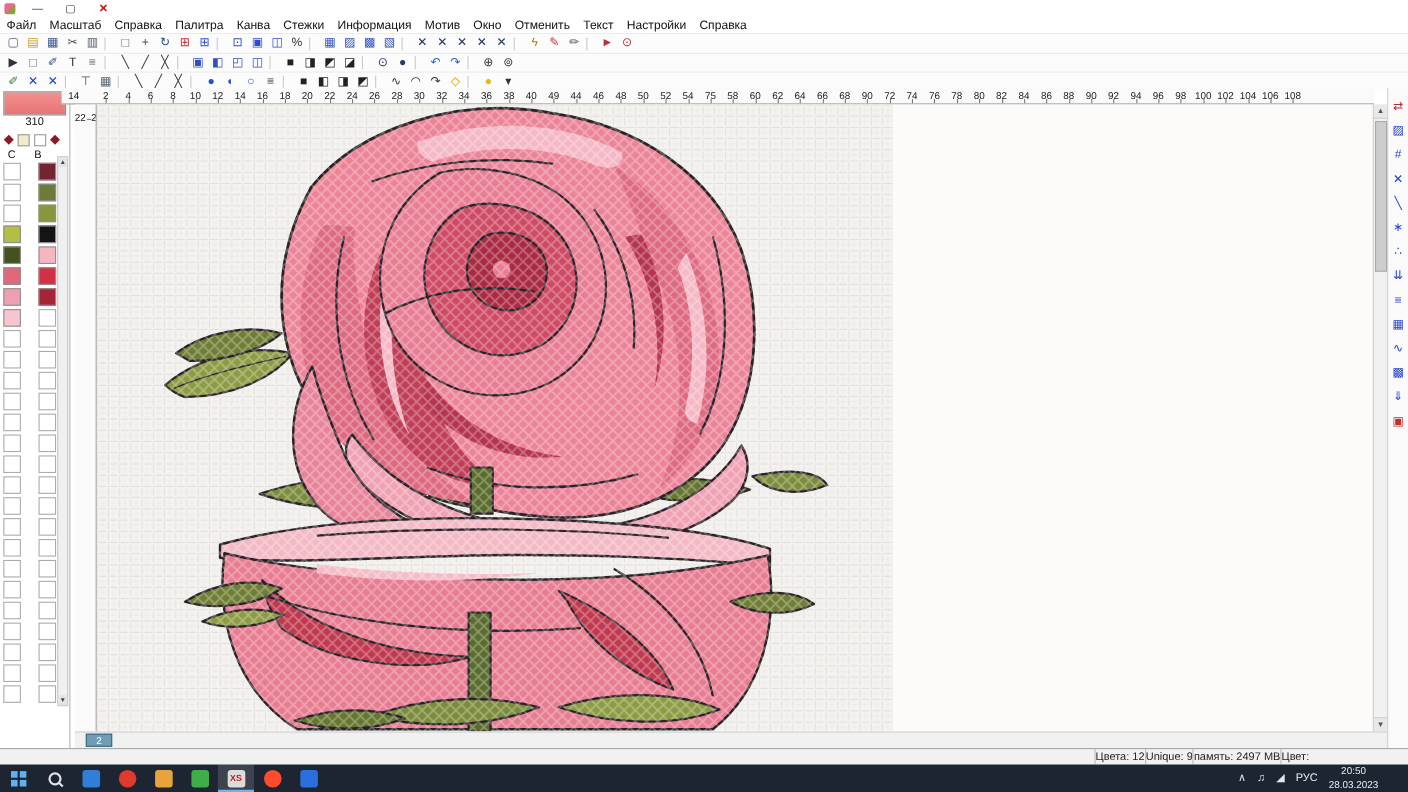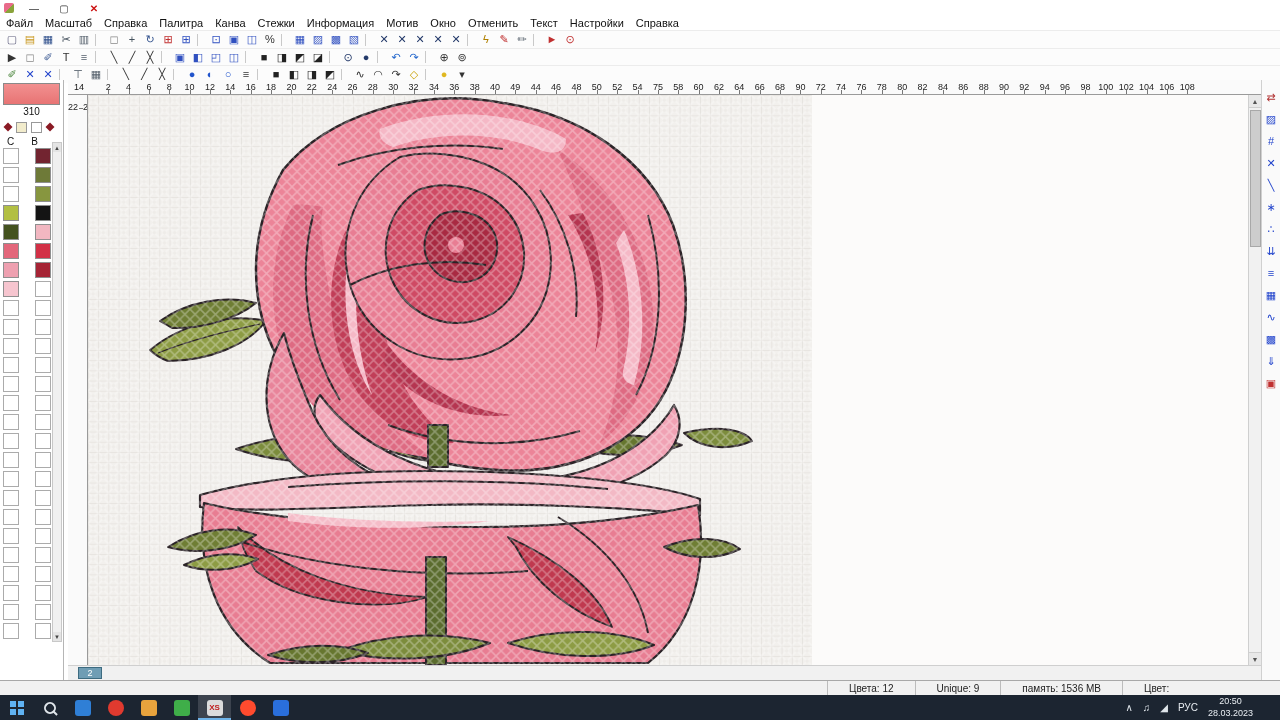--- a/index.html
+++ b/index.html
@@ -30,21 +30,21 @@
   .pal-headers .hb{margin-left:17px;}
   .pal-rows{position:absolute;left:0;top:66px;width:56px;}
   .pal-row{display:flex;height:19px;align-items:center;}
   .swatch{width:16px;height:16px;border:1px solid #8f8f8f;background:#fff;margin-left:3px;box-sizing:border-box;flex:none;}
   .swatch.b{margin-left:16px;}
   .swatch.is-empty{border-color:#ababab;}
   .pal-scroll{position:absolute;right:1px;top:62px;width:10px;height:500px;background:#f0f0f0;border:1px solid #c8c8c8;box-sizing:border-box;}
   .ps-up,.ps-down{position:absolute;left:0;width:100%;height:9px;font-size:6px;display:flex;align-items:center;justify-content:center;color:#444;background:#e4e4e4;}
   .ps-up{top:0}.ps-down{bottom:0}
   
-  .ruler-top{position:absolute;left:68px;top:80px;width:1193px;height:15px;background:#fafafa;border-bottom:1px solid #9a9a9a;font-size:9px;box-sizing:border-box;overflow:hidden;}
+  .ruler-top{position:absolute;left:56px;top:80px;width:1193px;height:15px;background:#fafafa;border-bottom:1px solid #9a9a9a;font-size:9px;box-sizing:border-box;overflow:hidden;}
   .ruler-corner{position:absolute;left:6px;top:2px;}
   .rt-nums{position:absolute;left:30px;top:0;height:100%;display:flex;}
   .rt-num{flex:0 0 20.37px;position:relative;text-align:center;padding-top:2px;color:#222;}
   .rt-num::after{content:"";position:absolute;left:50%;bottom:0;height:4px;border-left:1px solid #777;}
   .ruler-left{position:absolute;left:68px;top:95px;width:20px;height:570px;background:#fafafa;border-right:1px solid #9a9a9a;font-size:9px;box-sizing:border-box;overflow:hidden;}
   .rl-nums{padding-top:7px;}
   .rl-num{height:20.77px;position:relative;text-align:right;padding-right:5px;box-sizing:border-box;color:#222;}
   .rl-num::after{content:"";position:absolute;right:0;top:6px;width:4px;border-top:1px solid #777;}
   
   .canvas{position:absolute;left:88px;top:95px;width:1160px;height:570px;background:#fcfbfa;overflow:hidden;}
@@ -55,21 +55,21 @@
   .vs-up{top:0}.vs-down{bottom:0;border-top:1px solid #cfcfcf;border-bottom:none;}
   .vs-thumb{position:absolute;left:1px;top:15px;width:9px;height:135px;background:#cdcdcd;border:1px solid #a8a8a8;}
   .hscroll-row{position:absolute;left:68px;top:665px;width:1193px;height:15px;background:#f1f1f1;border-top:1px solid #cfcfcf;display:flex;align-items:center;box-sizing:border-box;}
   .page-tab{margin-left:10px;width:24px;height:12px;background:#6f9db4;border:1px solid #3d6b80;color:#fff;font-size:9px;display:flex;align-items:center;justify-content:center;box-sizing:border-box;}
   
   .right-bar{position:absolute;left:1261px;top:80px;width:19px;height:600px;background:#fafafa;border-left:1px solid #d0d0d0;display:flex;flex-direction:column;align-items:center;padding-top:10px;gap:8px;box-sizing:border-box;font-size:11px;}
   .rtool{width:15px;height:14px;display:flex;align-items:center;justify-content:center;line-height:1;flex:none;}
   
   .statusbar{position:absolute;left:0;top:680px;width:1280px;height:15px;background:#f1f1f1;border-top:1px solid #a8a8a8;display:flex;align-items:center;font-size:10px;box-sizing:border-box;color:#222;}
   .status-fill{flex:1;height:100%;}
-  .status-seg{border-left:1px solid #bcbcbc;padding:0 21px;height:100%;display:flex;align-items:center;white-space:nowrap;}
+  .status-seg{border-left:1px solid #bcbcbc;padding:0 0;height:100%;display:flex;align-items:center;white-space:nowrap;}
   .status-seg.last{width:115px;flex:none;}
   
   .taskbar{position:absolute;left:0;top:695px;width:1280px;height:25px;background:#1c2531;display:flex;align-items:center;color:#e8edf2;}
   .tb-apps{display:flex;height:100%;}
   .tb-app{width:33px;height:100%;display:flex;align-items:center;justify-content:center;position:relative;flex:none;}
   .tb-app.active{background:rgba(255,255,255,.14);box-shadow:inset 0 -2px 0 #6fb3e8;}
   .tb-glyph{font-size:14px;line-height:1;}
   .tb-chip{display:none;width:16px;height:16px;border-radius:3px;align-items:center;justify-content:center;}
   .tb-chip-label{font-size:8px;font-weight:bold;color:#c02020;line-height:1;}
   .tb-app.chip .tb-chip{display:flex;}
@@ -529,21 +529,21 @@
       <span class="rtool" style="color: rgb(34, 68, 204);">∿</span>
       <span class="rtool" style="color: rgb(34, 68, 204);">▩</span>
       <span class="rtool" style="color: rgb(34, 68, 204);">⇓</span>
       <span class="rtool" style="color: rgb(192, 48, 48);">▣</span>
     </div>
 
   <div class="statusbar">
     <div class="status-fill"></div>
     <span class="status-seg">Цвета: 12</span>
     <span class="status-seg">Unique: 9</span>
-    <span class="status-seg">память: 1536 МВ</span>
+    <span class="status-seg">память: 2497 МВ</span>
     <span class="status-seg last">Цвет:</span>
   </div>
 
   <div class="taskbar">
     <div class="tb-apps">
 
         <span class="tb-app winlogo">
           <span class="tb-glyph is-empty"></span>
 
         </span>

